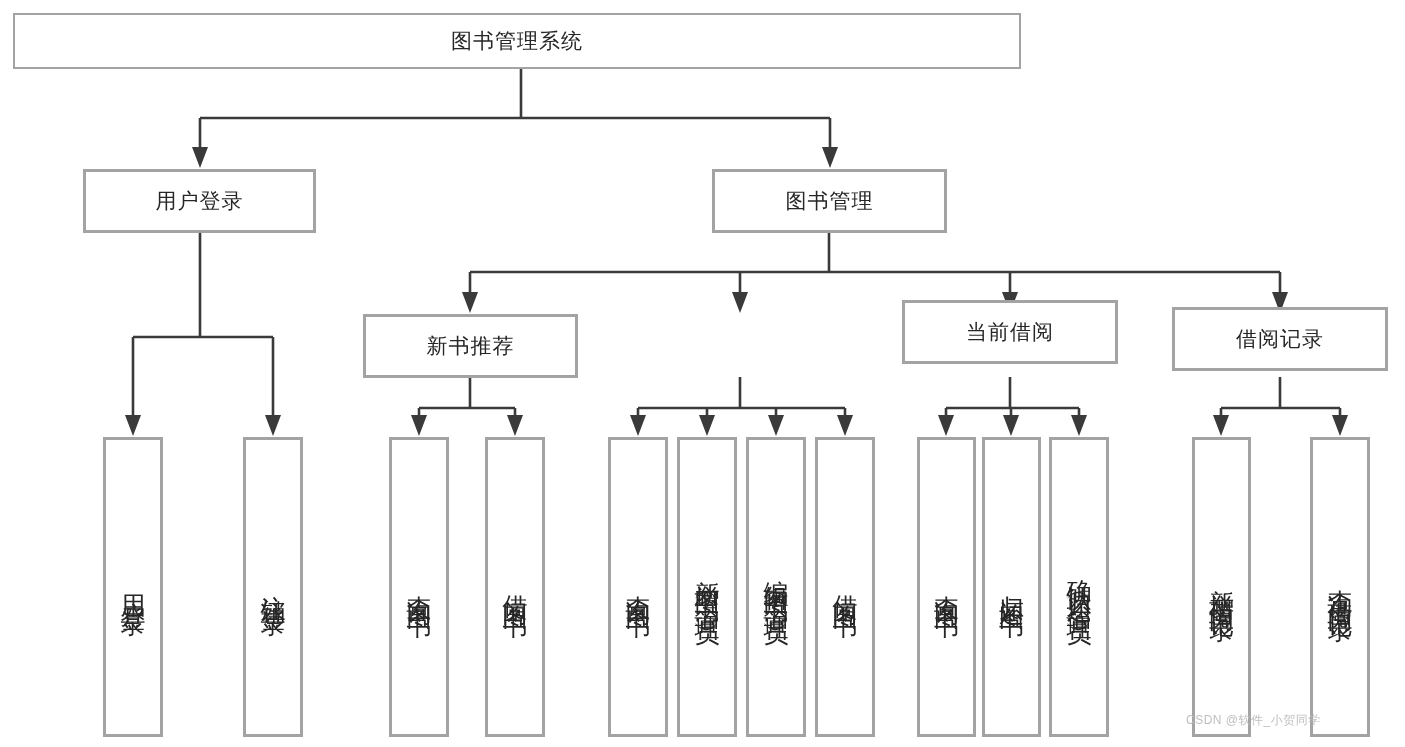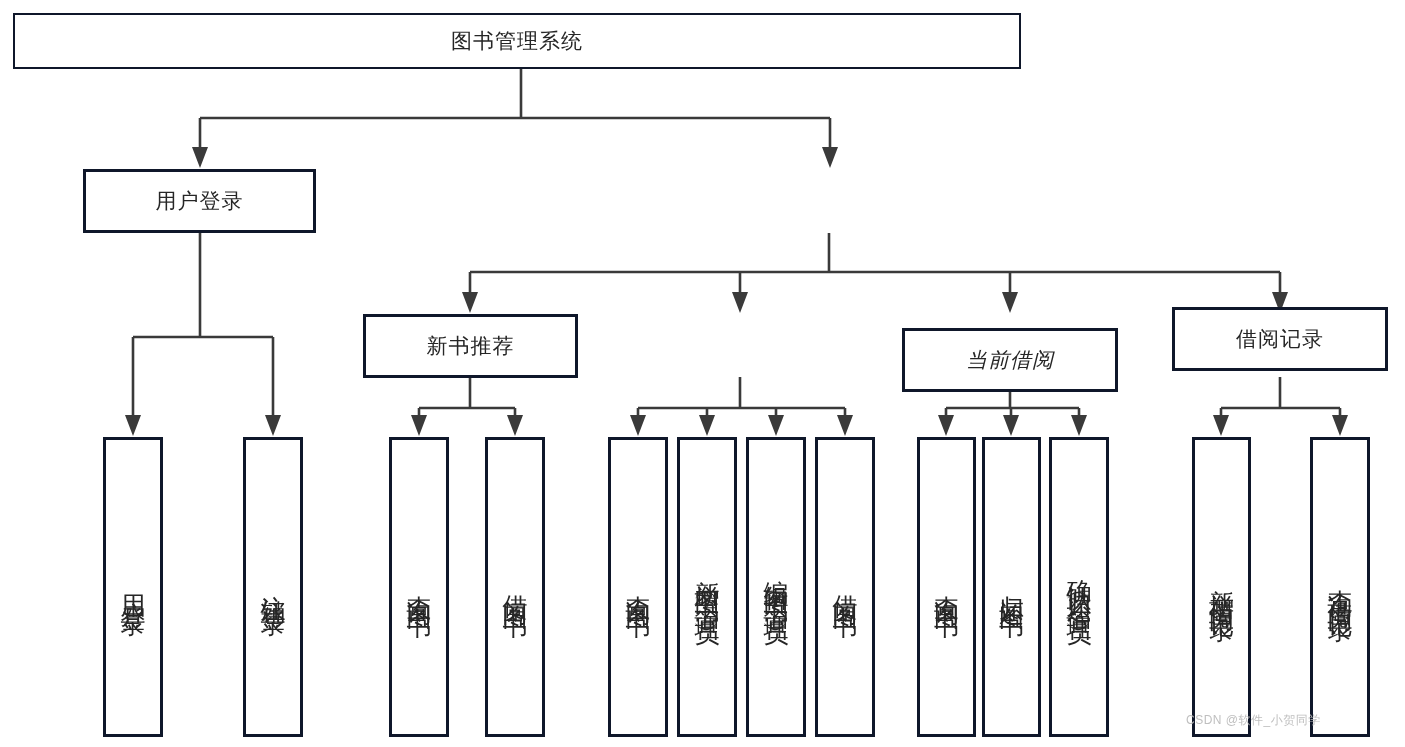--- a/index.html
+++ b/index.html
@@ -10,41 +10,41 @@
     position:relative;
     overflow:hidden;
     color:#262626;
   }
   #stage{position:absolute;left:0;top:0;width:1405px;height:747px;}
   svg.connectors{position:absolute;left:0;top:0;pointer-events:none;}
   .node{
     position:absolute;
     box-sizing:border-box;
     background:#ffffff;
-    border:3px solid #0f172a;
+    border:3px solid #a3a3a3;
     display:flex;align-items:center;justify-content:center;
     z-index:2;
   }
   .h{font-size:21px;letter-spacing:1px;white-space:nowrap;}
   .v{
     writing-mode:vertical-rl;
     text-orientation:mixed;
     font-size:25px;
     letter-spacing:6px;
     line-height:1;
   }
   
   .b-root{left:13px;top:13px;width:1008px;height:56px;border-width:2px;}
   
   .b-l2a{left:83px;top:169px;width:233px;height:64px;}
   .b-l2b{left:712px;top:169px;width:235px;height:64px;}
   
   .b-s0{left:363px;top:314px;width:215px;height:64px;}
   .b-s1{left:633px;top:314px;width:215px;height:64px;}
-  .b-s2{left:902px;top:328px;width:216px;height:64px;font-style:italic;}
+  .b-s2{left:902px;top:300px;width:216px;height:64px;}
   .b-s3{left:1172px;top:307px;width:216px;height:64px;}
   
   .leaf{top:437px;width:60px;height:300px;}
   .b-f1{left:103px;}
   .b-f2{left:243px;}
   .b-f3{left:389px;}
   .b-f4{left:485px;}
   .b-f5{left:608px;}
   .b-f6{left:677px;}
   .b-f7{left:746px;}
@@ -97,20 +97,23 @@
     </g>
   </svg>
 
   <div class="node h b-root">
     <span>图书管理系统</span>
   </div>
 
   <div class="node h b-l2a">
     <span>用户登录</span>
   </div>
+  <div class="node h b-l2b">
+    <span>图书管理</span>
+  </div>
 
   <div class="node h b-s0">
     <span>新书推荐</span>
   </div>
   <div class="node h b-s2">
     <span>当前借阅</span>
   </div>
   <div class="node h b-s3">
     <span>借阅记录</span>
   </div>

